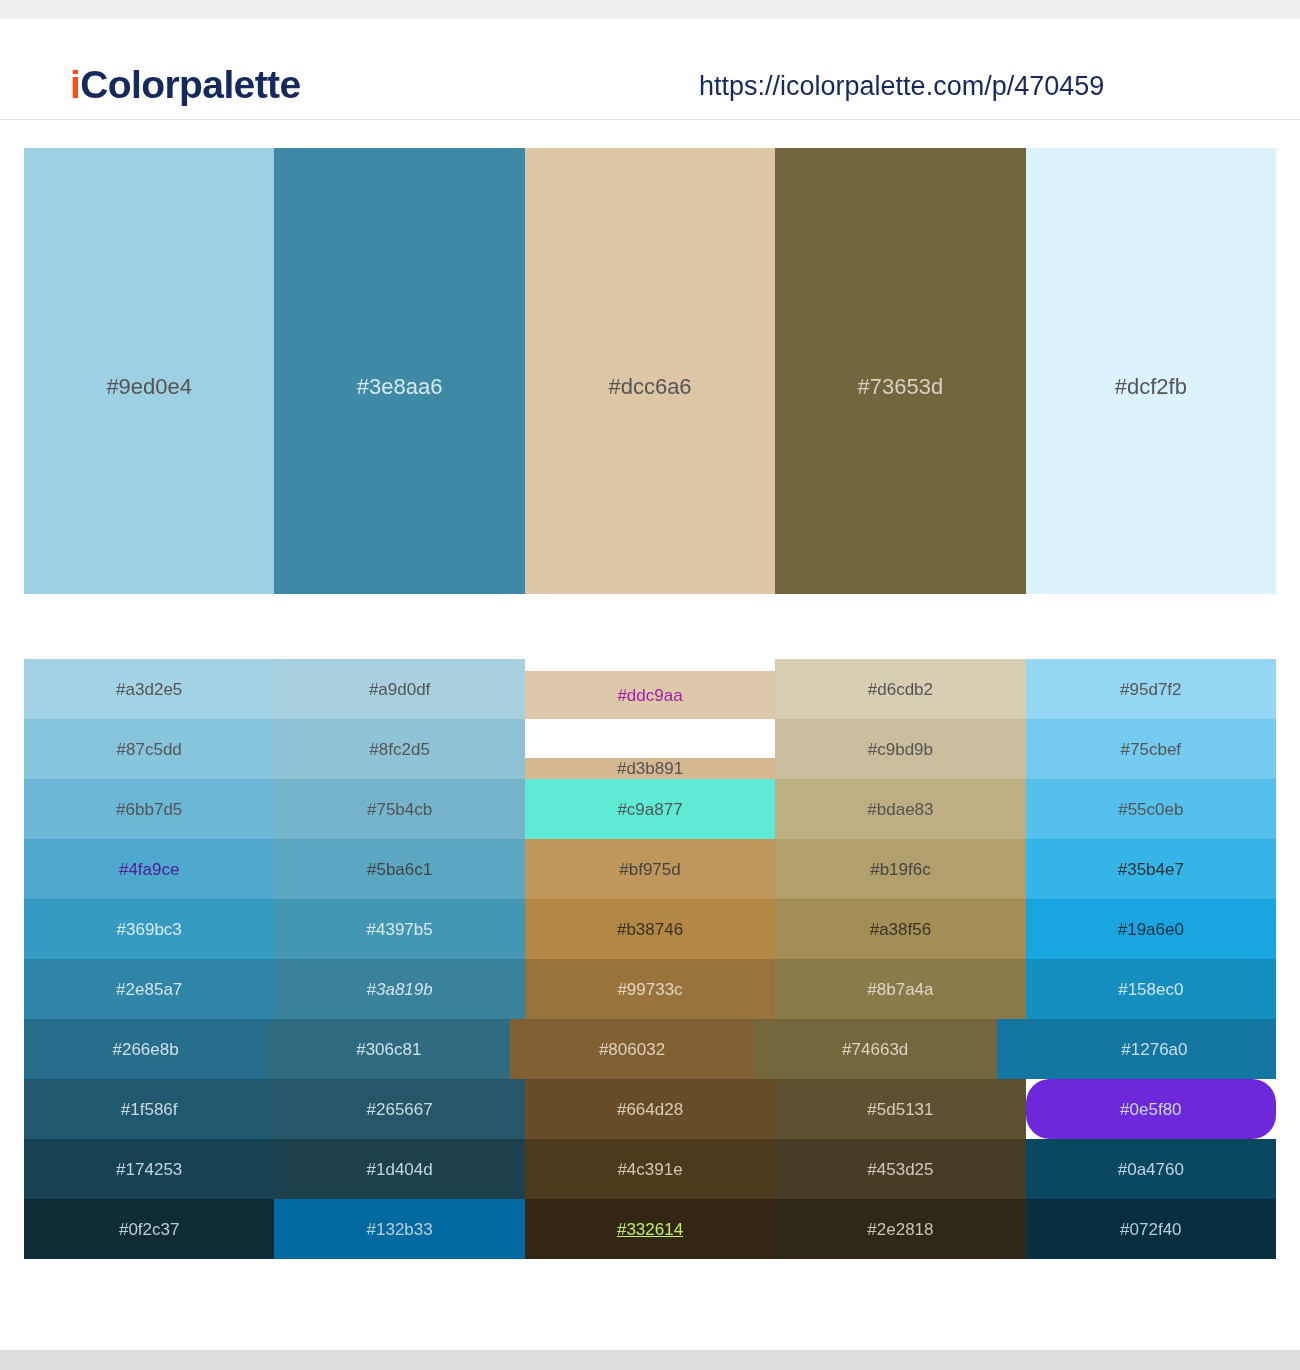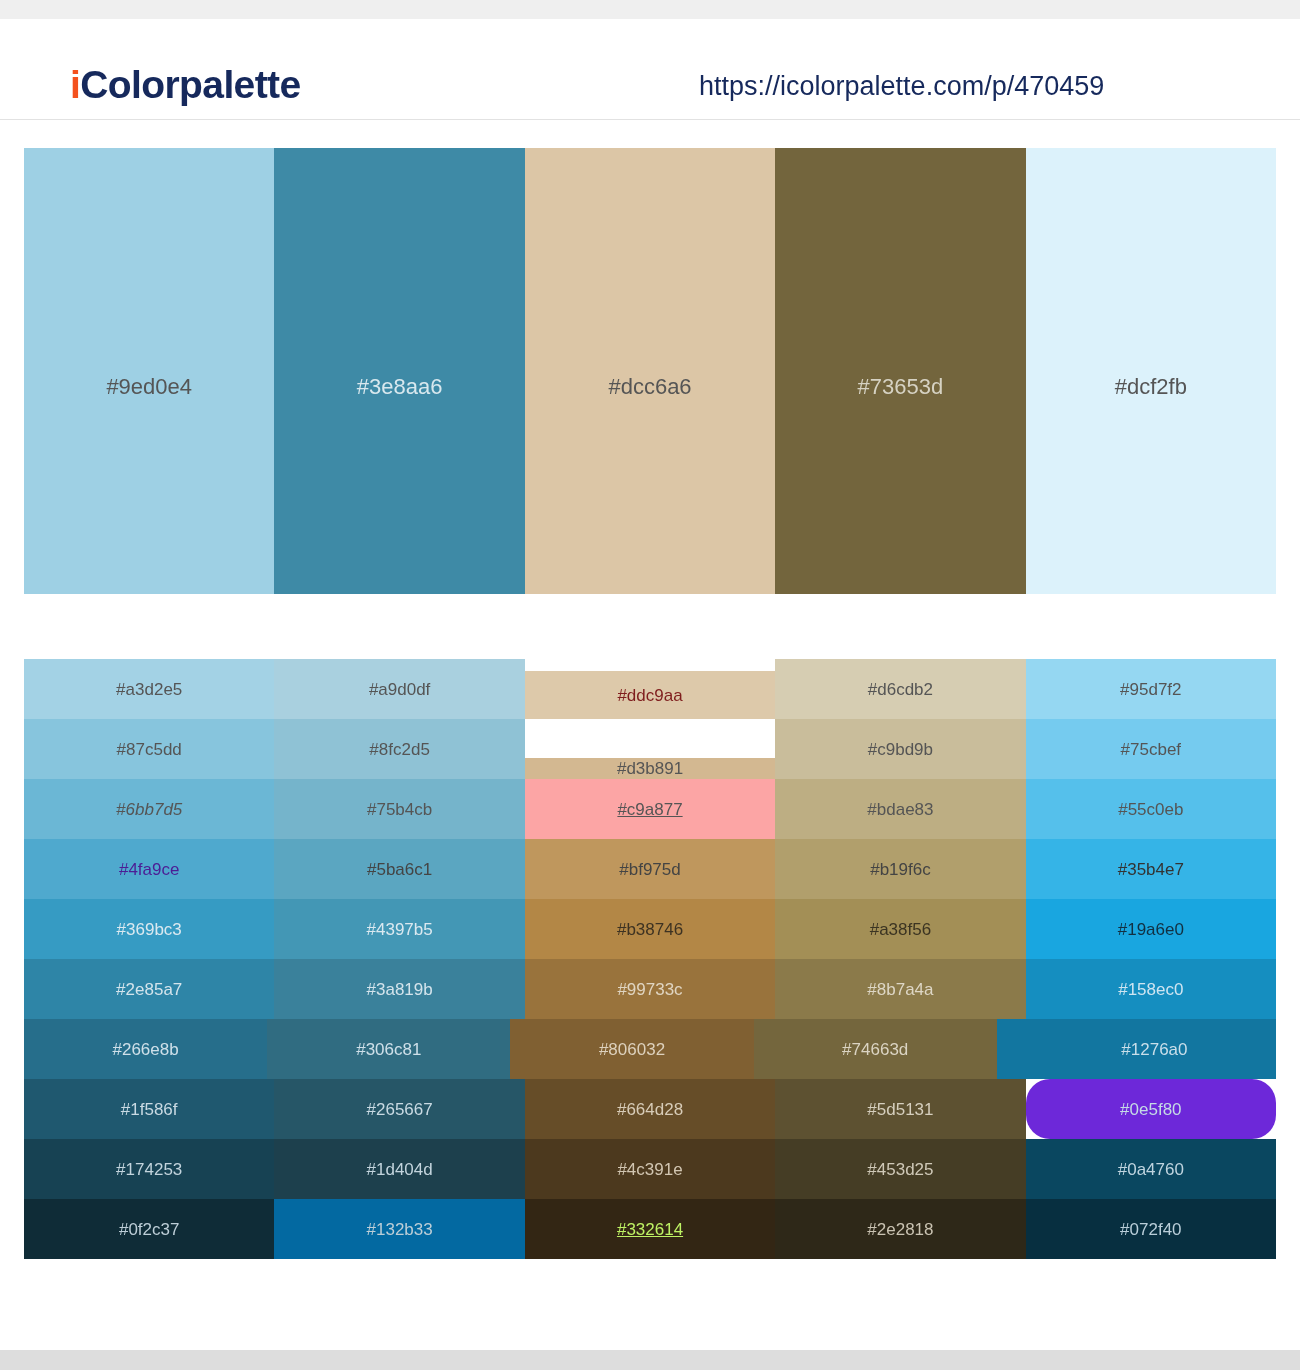--- a/index.html
+++ b/index.html
@@ -135,55 +135,55 @@
       </div>
       <div class="palette-swatch" style="background: rgb(220, 242, 251);">
         <div class="palette-label" style="color: rgb(85, 85, 85);">#dcf2fb</div>
       </div>
     </div>
 
   <div class="shades">
       <div class="shade-row">
         <div class="shade-cell" style="background: rgb(163, 210, 229); color: rgb(85, 85, 85);">#a3d2e5</div>
         <div class="shade-cell" style="background: rgb(169, 208, 223); color: rgb(85, 85, 85);">#a9d0df</div>
-        <div class="shade-cell" style="background: rgb(221, 201, 170); color: #7f1d1d; margin-top: 12px;">#ddc9aa</div>
+        <div class="shade-cell" style="background: rgb(221, 201, 170); color: #a21caf; margin-top: 12px;">#ddc9aa</div>
         <div class="shade-cell" style="background: rgb(214, 205, 178); color: rgb(85, 85, 85);">#d6cdb2</div>
         <div class="shade-cell" style="background: rgb(149, 215, 242); color: rgb(85, 85, 85);">#95d7f2</div>
       </div>
       <div class="shade-row">
         <div class="shade-cell" style="background: rgb(135, 197, 221); color: rgb(85, 85, 85);">#87c5dd</div>
         <div class="shade-cell" style="background: rgb(143, 194, 213); color: rgb(85, 85, 85);">#8fc2d5</div>
         <div class="shade-cell" style="background: rgb(211, 184, 145); color: rgb(85, 85, 85); margin-top: 39px;">#d3b891</div>
         <div class="shade-cell" style="background: rgb(201, 189, 155); color: rgb(85, 85, 85);">#c9bd9b</div>
         <div class="shade-cell" style="background: rgb(117, 203, 239); color: rgb(85, 85, 85);">#75cbef</div>
       </div>
       <div class="shade-row">
-        <div class="shade-cell" style="background: rgb(107, 183, 213); color: rgb(85, 85, 85); font-style: italic;">#6bb7d5</div>
+        <div class="shade-cell" style="background: rgb(107, 183, 213); color: rgb(85, 85, 85);">#6bb7d5</div>
         <div class="shade-cell" style="background: rgb(117, 180, 203); color: rgb(85, 85, 85);">#75b4cb</div>
-        <div class="shade-cell" style="background: #fca5a5; color: rgb(85, 85, 85); text-decoration: underline;">#c9a877</div>
+        <div class="shade-cell" style="background: #5eead4; color: rgb(85, 85, 85);">#c9a877</div>
         <div class="shade-cell" style="background: rgb(189, 174, 131); color: rgb(85, 85, 85);">#bdae83</div>
         <div class="shade-cell" style="background: rgb(85, 192, 235); color: rgb(85, 85, 85);">#55c0eb</div>
       </div>
       <div class="shade-row">
         <div class="shade-cell" style="background: rgb(79, 169, 206); color: #4c1d95;">#4fa9ce</div>
         <div class="shade-cell" style="background: rgb(91, 166, 193); color: rgb(68, 68, 68);">#5ba6c1</div>
         <div class="shade-cell" style="background: rgb(191, 151, 93); color: rgb(68, 68, 68);">#bf975d</div>
         <div class="shade-cell" style="background: rgb(177, 159, 108); color: rgb(68, 68, 68);">#b19f6c</div>
         <div class="shade-cell" style="background: rgb(53, 180, 231); color: rgb(51, 51, 51);">#35b4e7</div>
       </div>
       <div class="shade-row">
         <div class="shade-cell" style="background: rgb(54, 155, 195); color: rgb(219, 233, 240);">#369bc3</div>
         <div class="shade-cell" style="background: rgb(67, 151, 181); color: rgb(219, 233, 240);">#4397b5</div>
         <div class="shade-cell" style="background: rgb(179, 135, 70); color: rgb(61, 50, 34);">#b38746</div>
         <div class="shade-cell" style="background: rgb(163, 143, 86); color: rgb(59, 52, 34);">#a38f56</div>
         <div class="shade-cell" style="background: rgb(25, 166, 224); color: rgb(18, 48, 66);">#19a6e0</div>
       </div>
       <div class="shade-row">
         <div class="shade-cell" style="background: rgb(46, 133, 167); color: rgb(212, 228, 236);">#2e85a7</div>
-        <div class="shade-cell" style="background: rgb(58, 129, 155); color: rgb(212, 228, 236);">#3a819b</div>
+        <div class="shade-cell" style="background: rgb(58, 129, 155); color: rgb(212, 228, 236); font-style: italic;">#3a819b</div>
         <div class="shade-cell" style="background: rgb(153, 115, 60); color: rgb(224, 213, 194);">#99733c</div>
         <div class="shade-cell" style="background: rgb(139, 122, 74); color: rgb(222, 215, 198);">#8b7a4a</div>
         <div class="shade-cell" style="background: rgb(21, 142, 192); color: rgb(207, 229, 241);">#158ec0</div>
       </div>
       <div class="shade-row">
         <div class="shade-cell" style="background: rgb(38, 110, 139); color: rgb(207, 224, 233);">#266e8b</div>
         <div class="shade-cell" style="background: rgb(48, 108, 129); color: rgb(207, 224, 233);">#306c81</div>
         <div class="shade-cell" style="background: rgb(128, 96, 50); color: rgb(221, 209, 189);">#806032</div>
         <div class="shade-cell" style="background: rgb(116, 102, 61); color: rgb(219, 212, 195);">#74663d</div>
         <div class="shade-cell" style="background: rgb(18, 118, 160); color: rgb(202, 223, 234); padding-left: 36px;">#1276a0</div>

